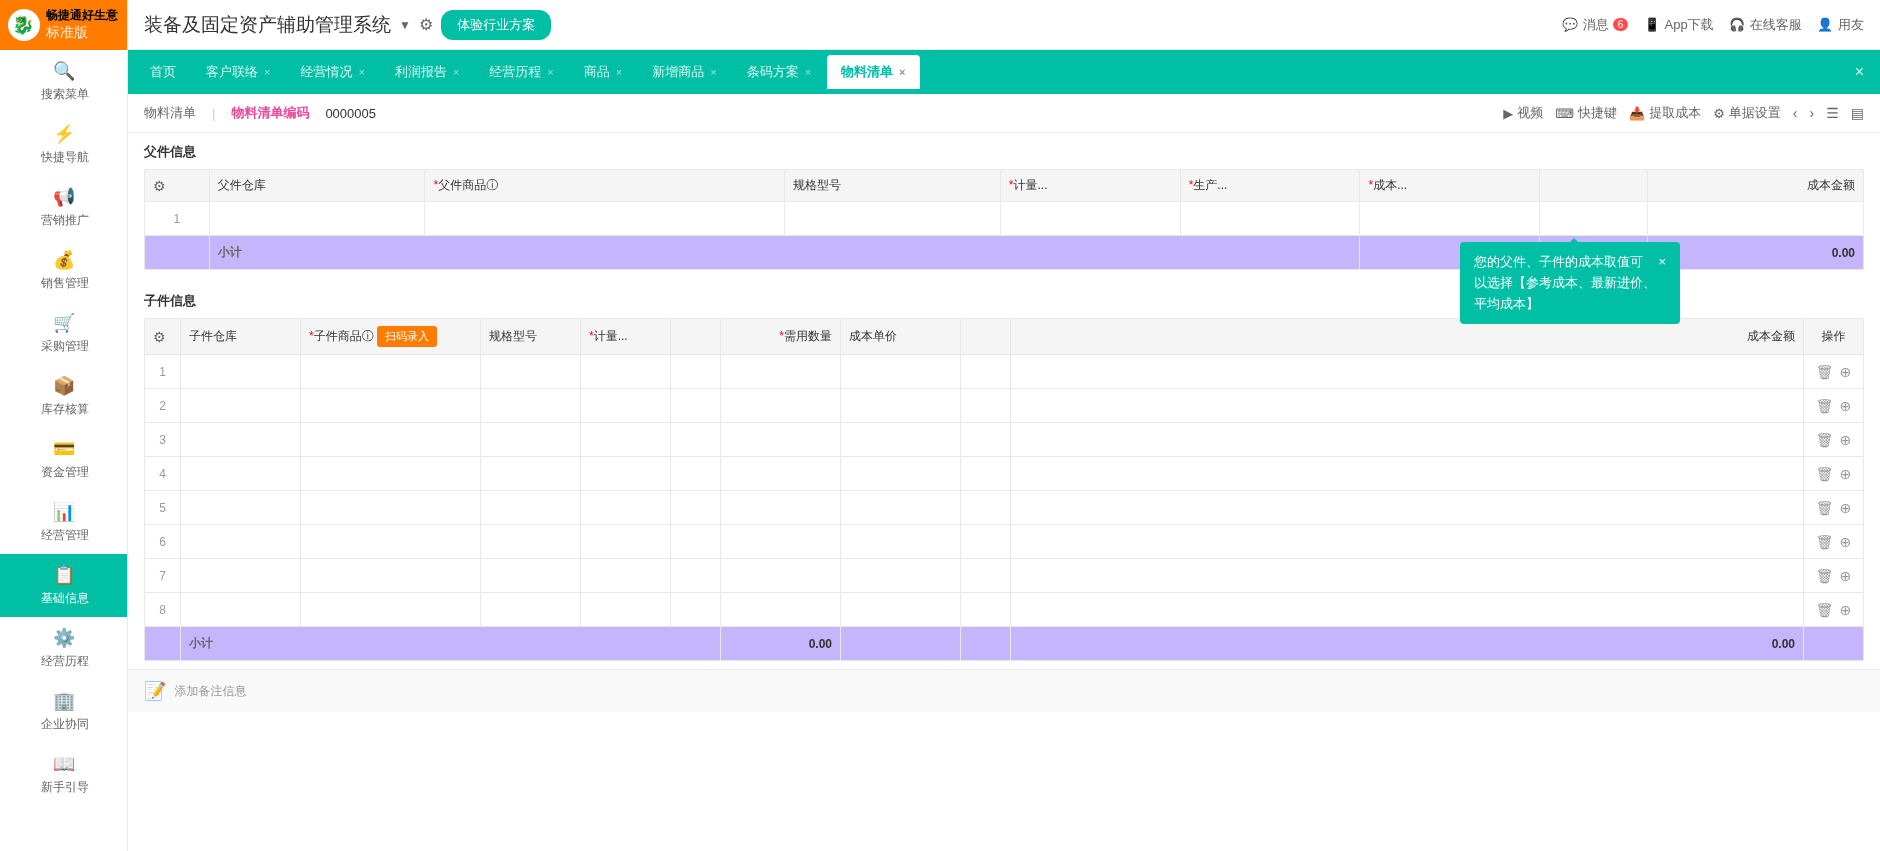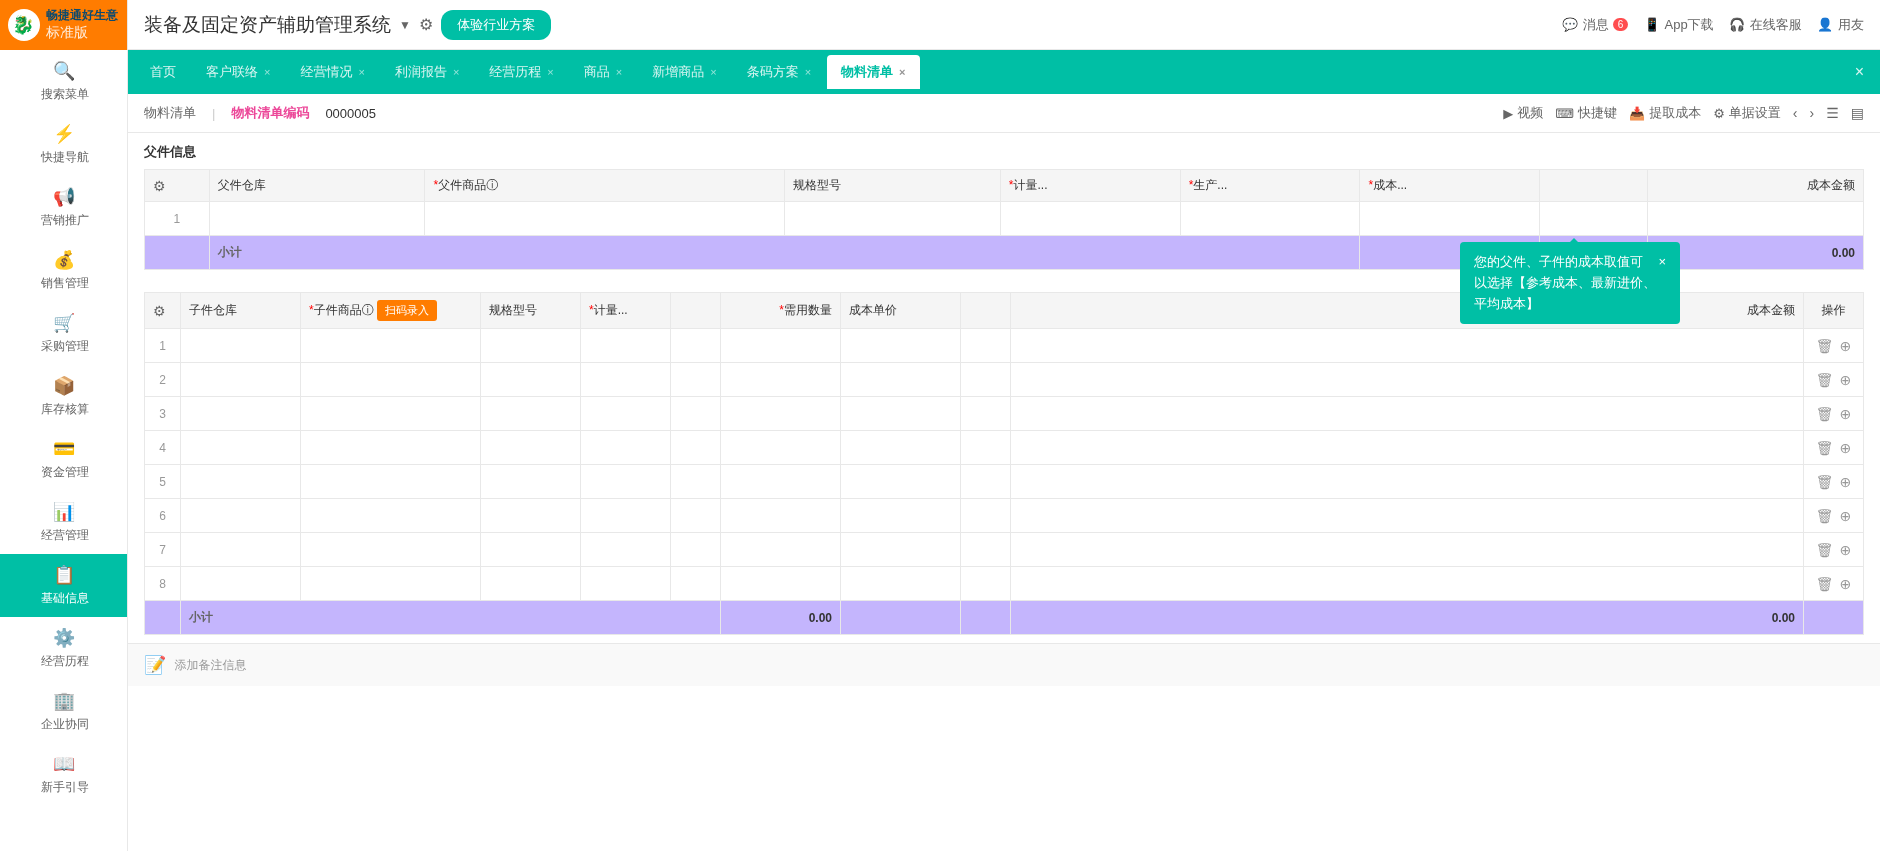--- a/index.html
+++ b/index.html
@@ -4,21 +4,21 @@
   <style>
     * { box-sizing: border-box; margin: 0; padding: 0; }
     body { font-family: 'Microsoft YaHei', Arial, sans-serif; font-size: 13px; background: #f5f5f5; overflow: hidden; }
     
     .app-container { display: flex; height: 851px; width: 1880px; }
     
     
     .sidebar { width: 128px; background: #fff; display: flex; flex-direction: column; border-right: 1px solid #e8e8e8; flex-shrink: 0; }
     .sidebar-logo { background: #ff7c00; padding: 8px; display: flex; align-items: center; gap: 6px; height: 50px; }
     .sidebar-logo-icon { width: 32px; height: 32px; background: #fff; border-radius: 50%; display: flex; align-items: center; justify-content: center; font-size: 18px; }
-    .sidebar-logo-text { color: #0c4a6e; font-size: 12px; font-weight: bold; line-height: 1.3; }
+    .sidebar-logo-text { color: #000000; font-size: 12px; font-weight: bold; line-height: 1.3; }
     .sidebar-logo-sub { color: rgba(255,255,255,0.85); font-size: 14px; }
     .sidebar-nav { display: flex; flex-direction: column; flex: 1; }
     .sidebar-item { display: flex; flex-direction: column; align-items: center; padding: 10px 0; cursor: pointer; color: #666; font-size: 12px; gap: 4px; border-left: 3px solid transparent; }
     .sidebar-item.active { color: #fff; background: #00bfa5; border-left-color: #00bfa5; }
     .sidebar-item-icon { font-size: 18px; }
     
     
     .main { flex: 1; display: flex; flex-direction: column; overflow: hidden; }
     
     
@@ -295,20 +295,21 @@
           </tbody>
         </table>
       </div>
 
       <div class="tooltip-popup">
         <span class="tooltip-close">×</span>
         <span>您的父件、子件的成本取值可以选择【参考成本、最新进价、平均成本】</span>
       </div>
 
       <div class="section" style="margin-top:12px;">
+        <div class="section-title">子件信息</div>
         <table class="data-table">
           <thead>
             <tr>
               <th class="th-settings" style="width:36px;"><button class="col-settings-btn">⚙</button></th>
               <th style="width:120px;">子件仓库</th>
               <th style="width:180px;"><span class="required">*</span>子件商品ⓘ <button class="scan-btn">扫码录入</button></th>
               <th style="width:100px;">规格型号</th>
               <th style="width:90px;"><span class="required">*</span>计量...</th>
               <th style="width:50px;"></th>
               <th style="width:120px; text-align:right;"><span class="required">*</span>需用数量</th>

